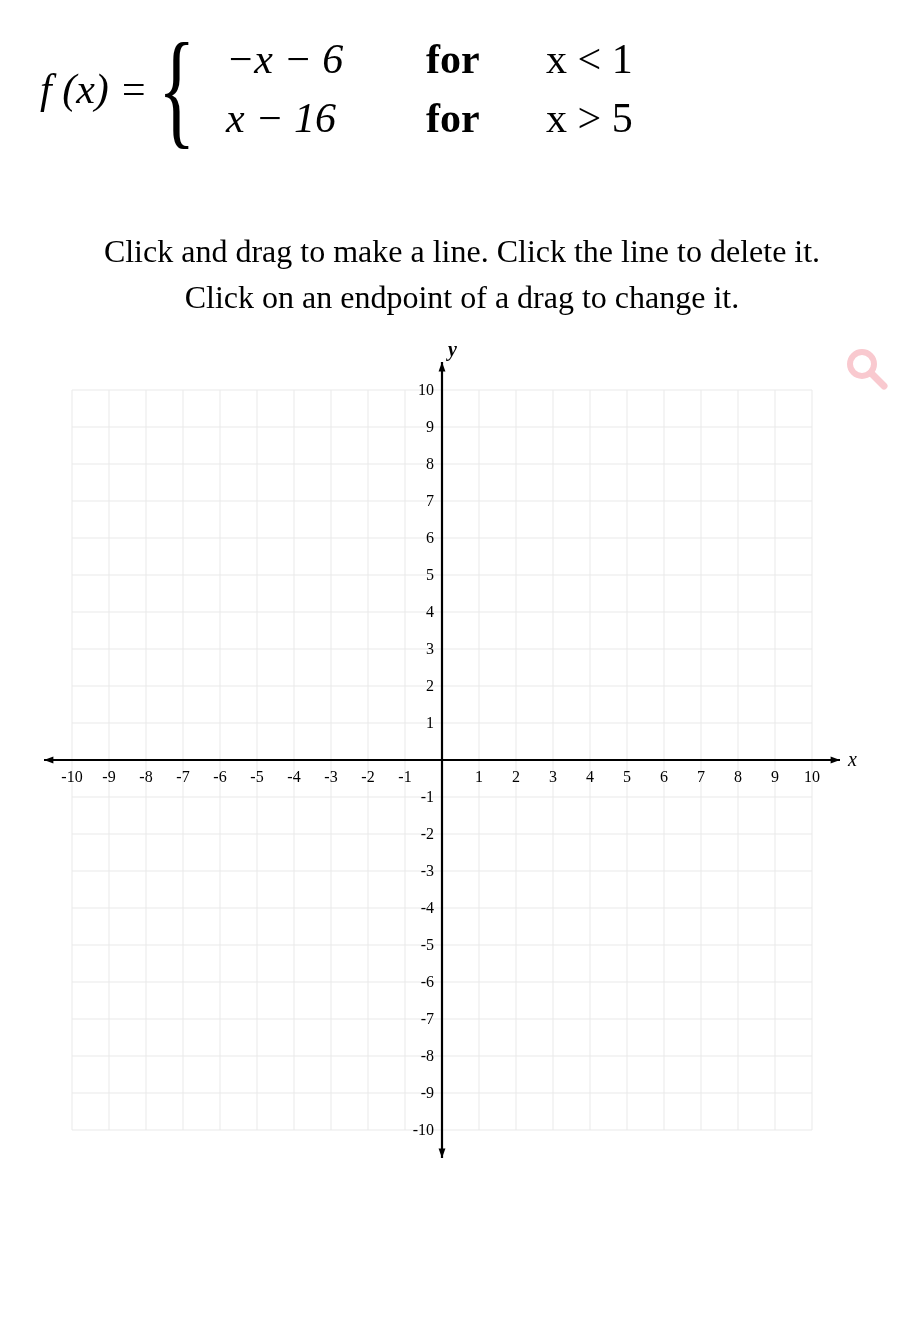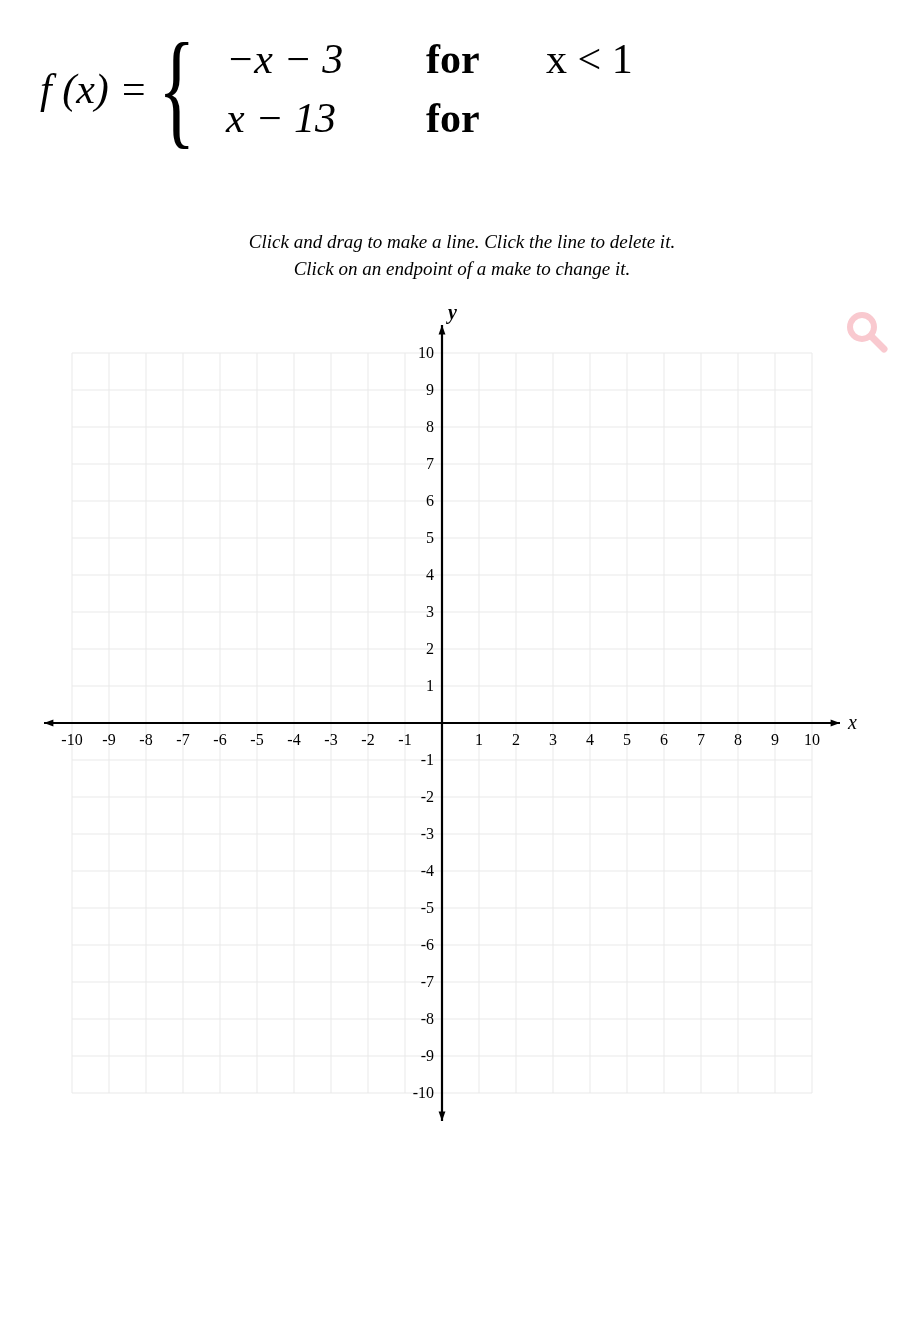--- a/index.html
+++ b/index.html
@@ -43,27 +43,26 @@
     font-style: italic;
   }
   .casefor {
     width: 120px;
     font-style: normal;
     font-weight: bold;
   }
   .casecond {
   }
   .instructions {
-    font-size: 19px;
+    font-size: 32px;
     font-family: Georgia, serif;
     text-align: center;
     max-width: 760px;
     margin: 70px auto 20px auto;
     line-height: 1.45;
-    font-style: italic;
   }
   .graphwrap {
     position: relative;
     width: 840px;
     margin: 10px auto 0 auto;
   }
   .zoom-icon {
     position: absolute;
     right: -6px;
     top: 6px;
@@ -75,34 +74,35 @@
   }
 </style>
 </head>
 <body>
 
 <div class="eqwrap">
   <span class="fx">f (x) =</span>
   <span class="brace">{</span>
   <span class="cases">
     <span class="caserow">
-      <span class="caseexpr">−x − 3</span>
+      <span class="caseexpr">−x − 6</span>
       <span class="casefor">for</span>
       <span class="casecond">x &lt; 1</span>
     </span>
     <span class="caserow">
-      <span class="caseexpr">x − 13</span>
+      <span class="caseexpr">x − 16</span>
       <span class="casefor">for</span>
+      <span class="casecond">x &gt; 5</span>
     </span>
   </span>
 </div>
 
 <div class="instructions">
   <span>Click and drag to make a line. Click the line to delete it.</span><br>
-  <span>Click on an endpoint of a make to change it.</span>
+  <span>Click on an endpoint of a drag to change it.</span>
 </div>
 
 <div class="graphwrap">
   <span class="zoom-icon">
     <svg viewBox="0 0 44 44">
       <circle cx="18" cy="18" r="12" fill="none" stroke="#f9c9cf" stroke-width="6"></circle>
       <line x1="27" y1="27" x2="40" y2="40" stroke="#f9c9cf" stroke-width="7" stroke-linecap="round"></line>
     </svg>
   </span>
   <svg class="graph" id="graph-svg" width="840" height="830">

